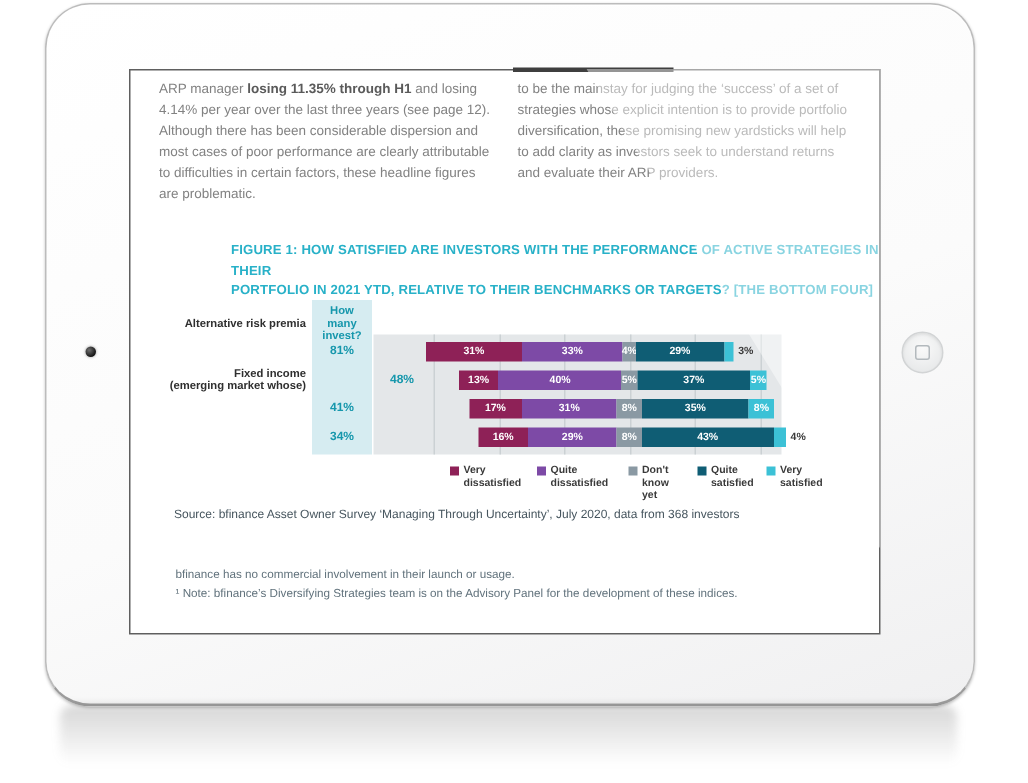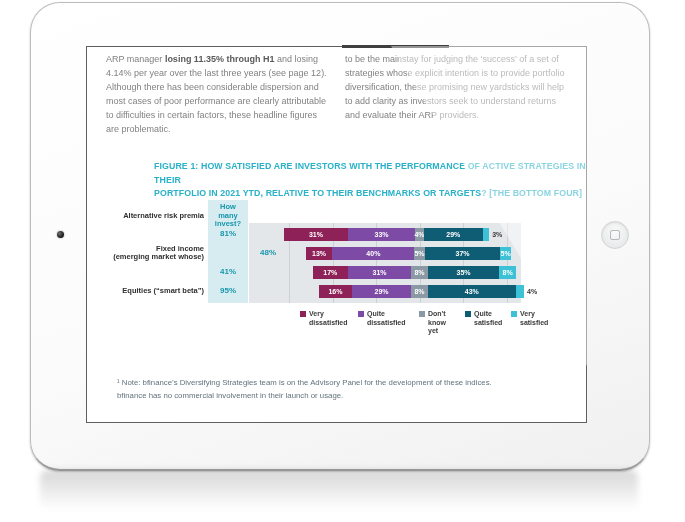--- a/index.html
+++ b/index.html
@@ -152,22 +152,21 @@
           </div>
           <div class="seg" style="left: 324.3px; top: 218.5px; width: 16.4px; height: 13px; background: rgb(138, 153, 163);">
             <span>8%</span>
           </div>
           <div class="seg" style="left: 340.7px; top: 218.5px; width: 71.75px; height: 13px; background: rgb(15, 93, 116);">
             <span>35%</span>
           </div>
           <div class="seg" style="left: 412.45px; top: 218.5px; width: 16.4px; height: 13px; background: rgb(60, 193, 214);">
             <span>8%</span>
           </div>
-          <div class="cat-label" style="left: 0px; top: 233px; width: 117px; height: 22px;">Equities (“smart beta”)</div>
-          <div class="howmany-val" style="left: 121px; top: 239px; width: 40px;">95%</div>
+          <div class="howmany-val" style="left: 121px; top: 239px; width: 40px;">34%</div>
           <div class="seg" style="left: 232.05px; top: 237.5px; width: 32.8px; height: 13px; background: rgb(142, 33, 87);">
             <span>16%</span>
           </div>
           <div class="seg" style="left: 264.85px; top: 237.5px; width: 59.45px; height: 13px; background: rgb(125, 74, 166);">
             <span>29%</span>
           </div>
           <div class="seg" style="left: 324.3px; top: 237.5px; width: 16.4px; height: 13px; background: rgb(138, 153, 163);">
             <span>8%</span>
           </div>
           <div class="seg" style="left: 340.7px; top: 237.5px; width: 88.15px; height: 13px; background: rgb(15, 93, 116);">
@@ -198,23 +197,24 @@
             <div class="legend-label">Quite
 satisfied</div>
           </div>
           <div class="legend-item" style="left: 424px;">
             <div class="legend-swatch" style="background: rgb(60, 193, 214);"></div>
             <div class="legend-label">Very
 satisfied</div>
           </div>
         </div>
 
+      <div class="source">Source: bfinance Asset Owner Survey ‘Managing Through Uncertainty’, July 2020, data from 368 investors</div>
 
       <div class="note">
+        <div>bfinance has no commercial involvement in their launch or usage.</div>
         <div>¹ Note: bfinance’s Diversifying Strategies team is on the Advisory Panel for the development of these indices.</div>
-        <div>bfinance has no commercial involvement in their launch or usage.</div>
       </div>
 
       <div class="glare"></div>
     </div>
   </div>
   <div class="reflection"></div>
 </div>
 
 </body></html>

